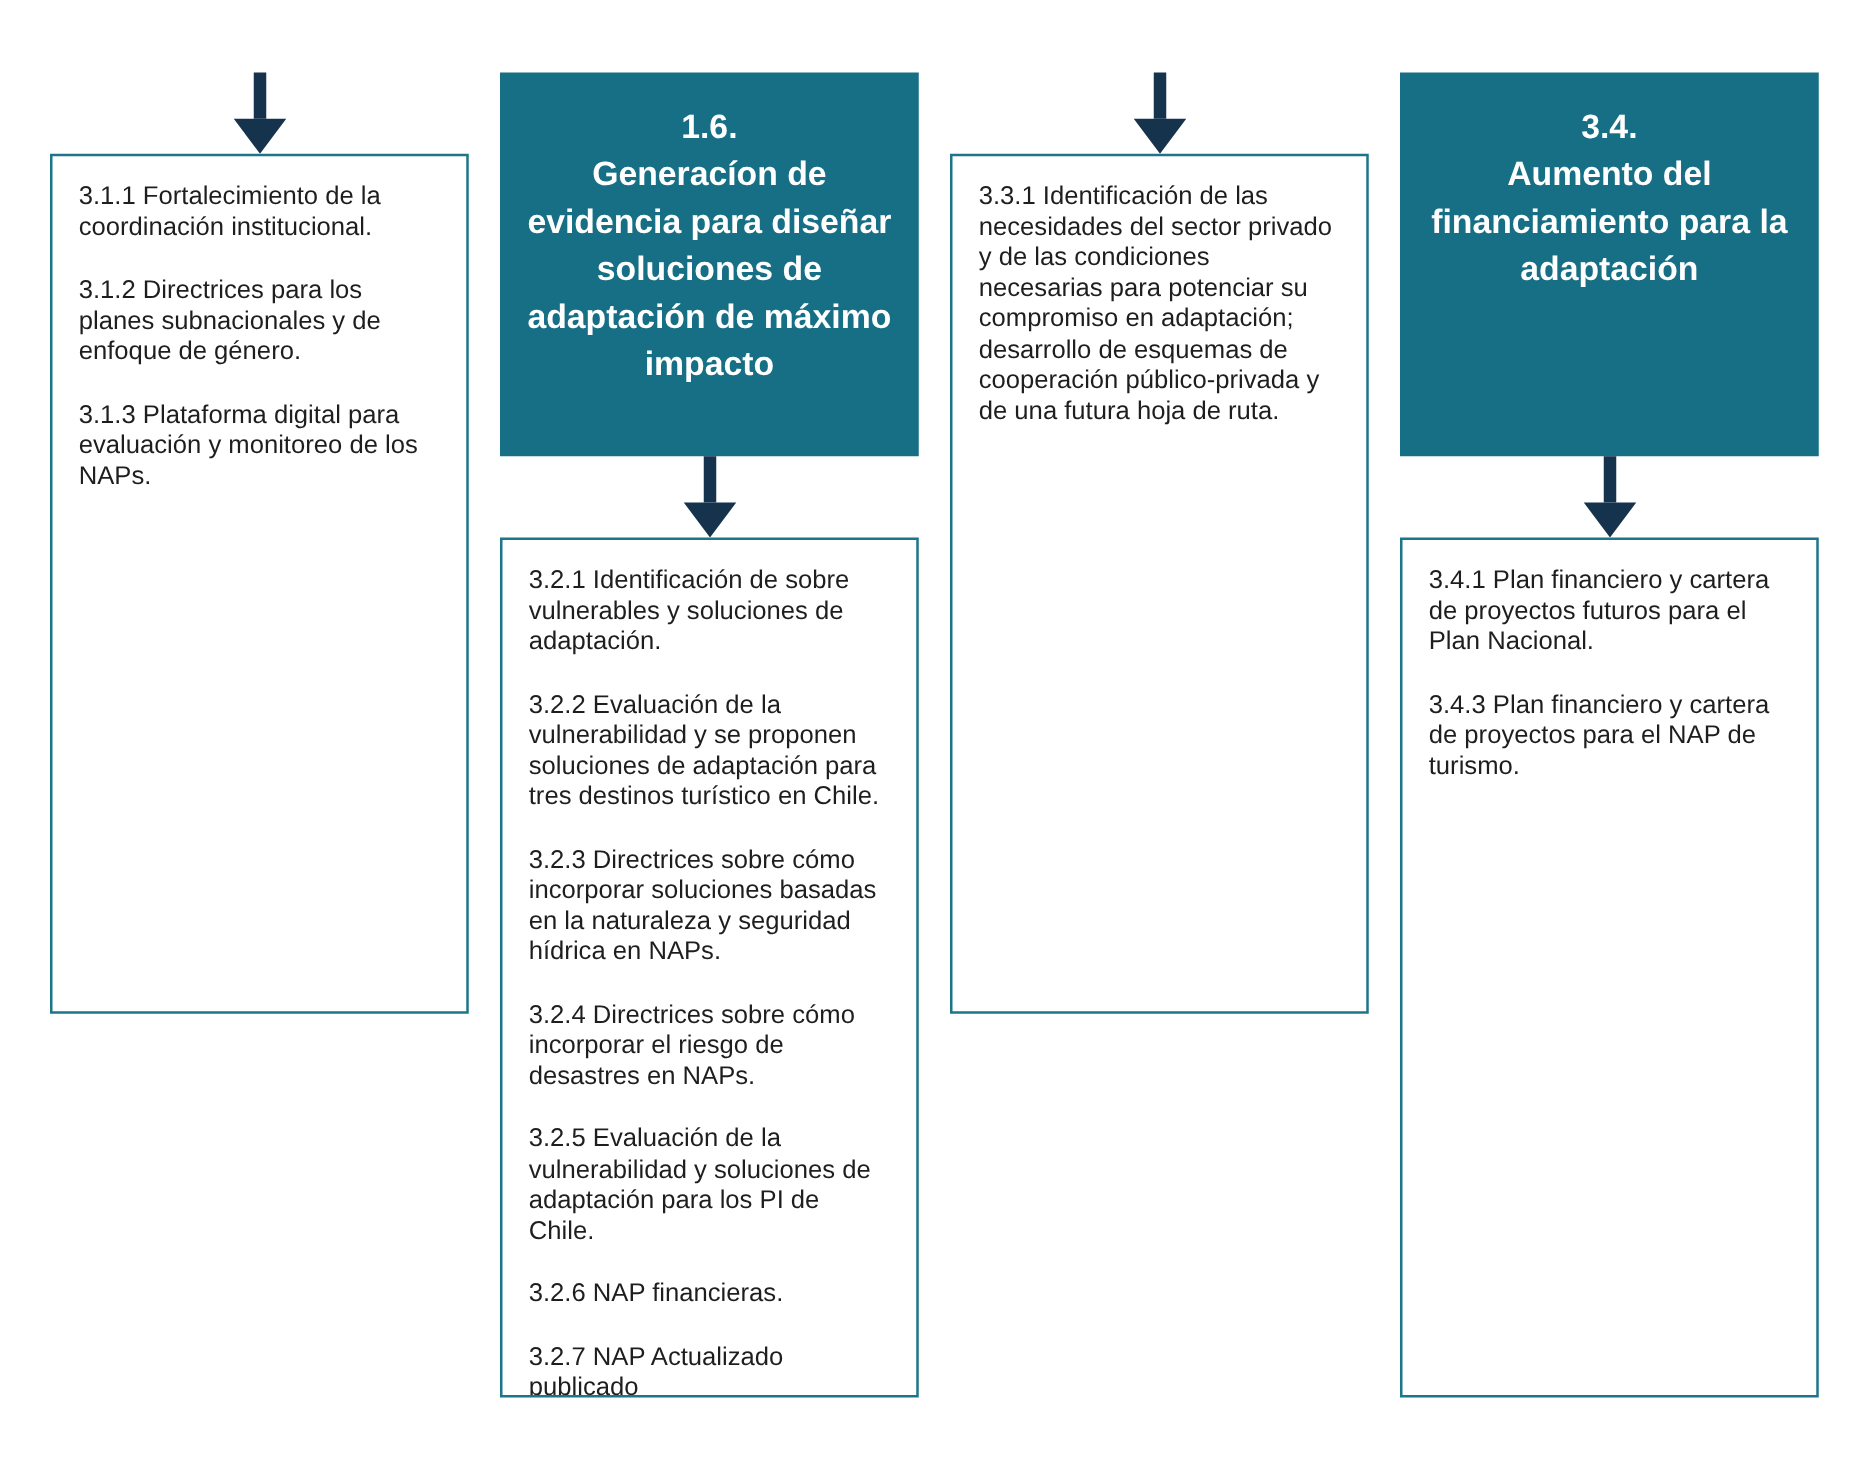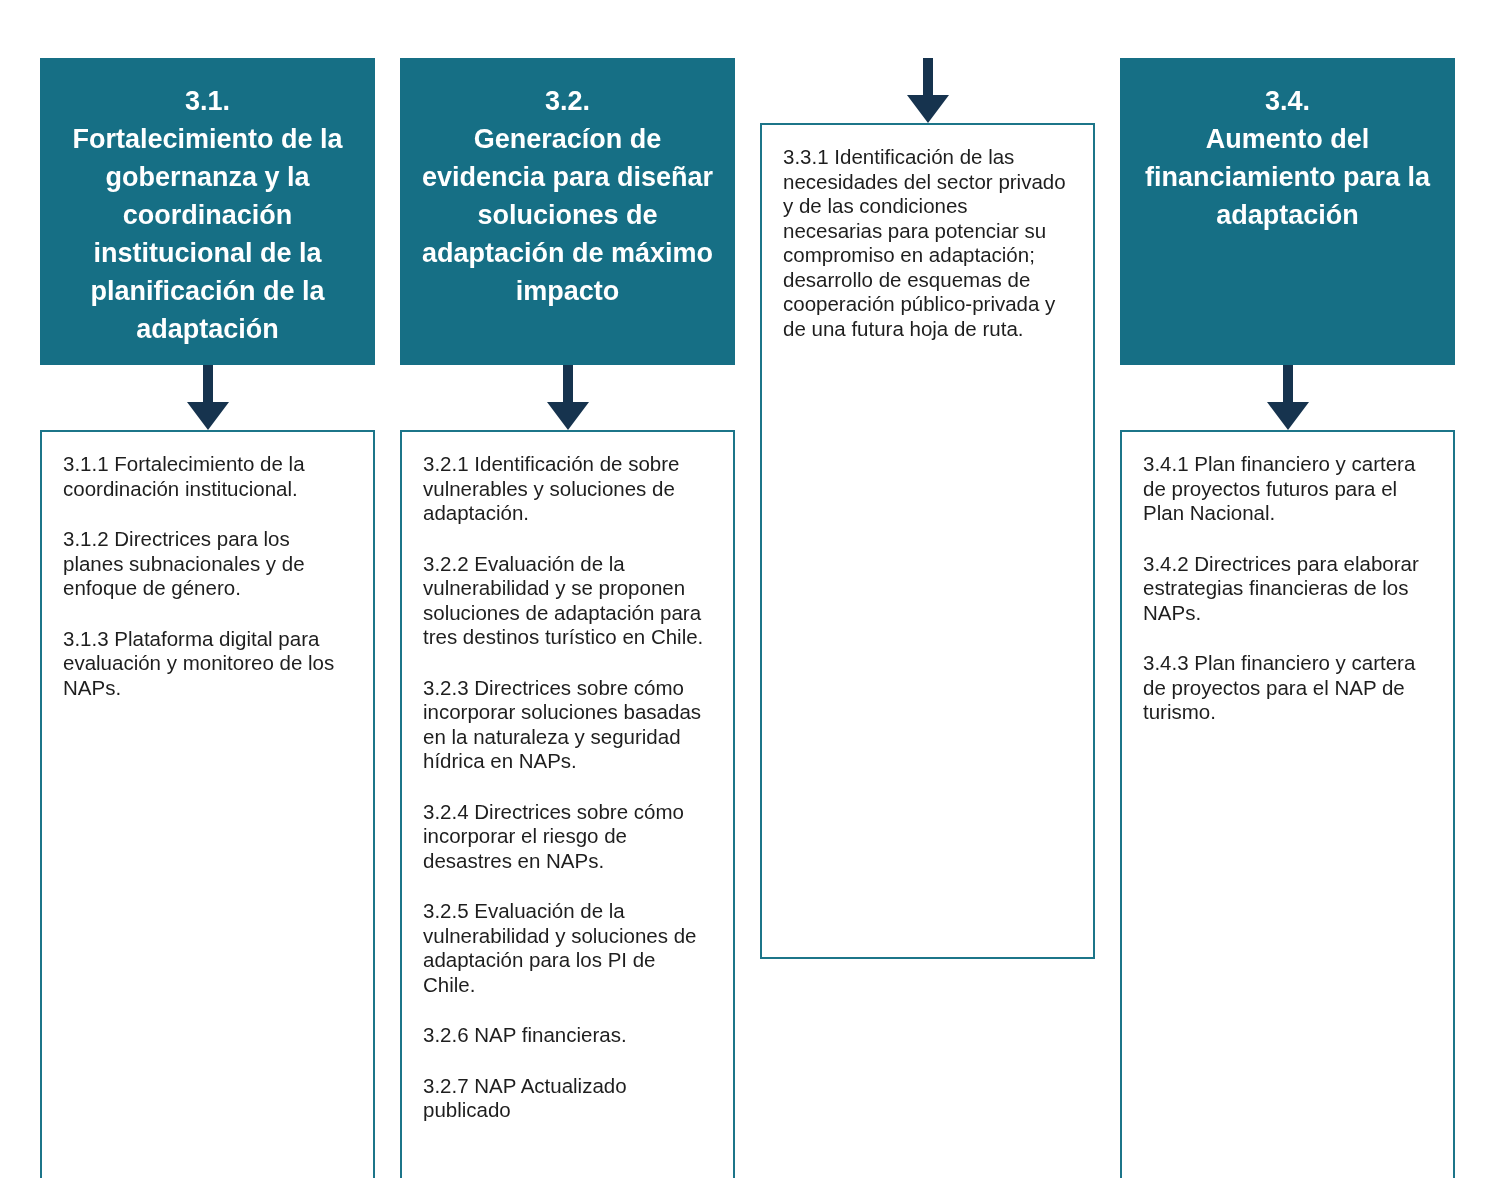--- a/index.html
+++ b/index.html
@@ -48,56 +48,52 @@
     flex: 1;
     background: var(--arrow);
   }
   .arrow .head {
     width: 0; height: 0;
     border-left: 21px solid transparent;
     border-right: 21px solid transparent;
     border-top: 28px solid var(--arrow);
   }
   .body-box {
-    height: 836px;
+    height: 688px;
     box-sizing: border-box;
     border: 2px solid var(--body-border);
     background: #ffffff;
     padding: 20px 21px;
     font-size: 20.5px;
     line-height: 24.5px;
     color: var(--body-text);
     overflow: hidden;
   }
   .body-box p { margin: 0 0 26px 0; }
 </style>
 </head>
 <body style="--header-bg: #166F85; --arrow: #16334E; --body-border: #1C7589; --body-text: #1E1E1E; --header-text: #FFFFFF;">
 
 <div class="columns">
 
   <div class="column">
-    <div class="header-box">
-      <div>3.1.</div>
-      <div>Fortalecimiento de la gobernanza y la coordinación institucional de la planificación de la adaptación</div>
-    </div>
     <div class="arrow">
       <div class="stem"></div>
       <div class="head"></div>
     </div>
     <div class="body-box">
       <p>3.1.1 Fortalecimiento de la coordinación institucional.</p>
       <p>3.1.2 Directrices para los planes subnacionales y de enfoque de género.</p>
       <p>3.1.3 Plataforma digital para evaluación y monitoreo de los NAPs.</p>
     </div>
   </div>
 
   <div class="column">
     <div class="header-box">
-      <div>3.2.</div>
+      <div>1.6.</div>
       <div>Generacíon de evidencia para diseñar soluciones de adaptación de máximo impacto</div>
     </div>
     <div class="arrow">
       <div class="stem"></div>
       <div class="head"></div>
     </div>
     <div class="body-box">
       <p>3.2.1 Identificación de sobre vulnerables y soluciones de adaptación.</p>
       <p>3.2.2 Evaluación de la vulnerabilidad y se proponen soluciones de adaptación para tres destinos turístico en Chile.</p>
       <p>3.2.3 Directrices sobre cómo incorporar soluciones basadas en la naturaleza y seguridad hídrica en NAPs.</p>
@@ -122,18 +118,17 @@
     <div class="header-box">
       <div>3.4.</div>
       <div>Aumento del financiamiento para la adaptación</div>
     </div>
     <div class="arrow">
       <div class="stem"></div>
       <div class="head"></div>
     </div>
     <div class="body-box">
       <p>3.4.1 Plan financiero y cartera de proyectos futuros para el Plan Nacional.</p>
-      <p>3.4.2 Directrices para elaborar estrategias financieras de los NAPs.</p>
       <p>3.4.3 Plan financiero y cartera de proyectos para el NAP de turismo.</p>
     </div>
   </div>
 
 </div>
 
 </body></html>

